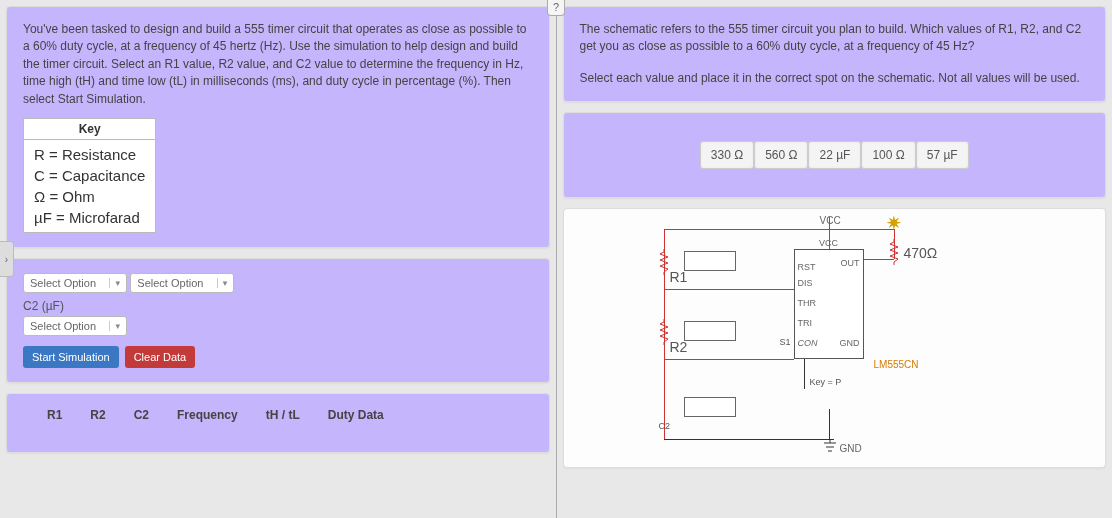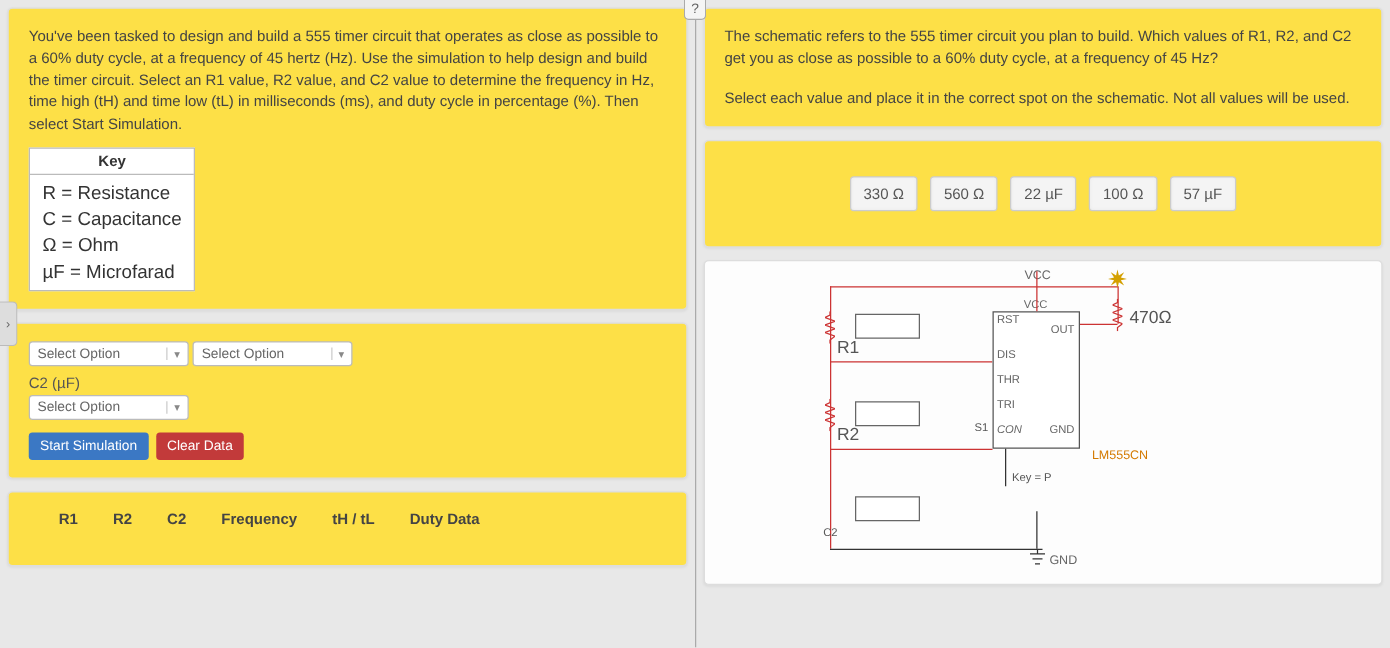--- a/index.html
+++ b/index.html
@@ -15,21 +15,21 @@
     }
     .pane {
       flex: 1;
       display: flex;
       flex-direction: column;
       gap: 10px;
       padding: 6px;
     }
     .left-pane { border-right: 1px solid #aaa; }
     .card {
-      background: #fde047;
+      background: #c4b5fd;
       border: 1px solid #ddd;
       border-radius: 4px;
       padding: 14px 16px;
       box-shadow: 0 1px 2px rgba(0,0,0,0.05);
     }
     .prompt-text { line-height: 1.45; color: #444; }
     .key-box {
       border: 1px solid #bbb;
       display: inline-block;
       margin-top: 10px;
@@ -40,21 +40,21 @@
       text-align: center;
       font-weight: bold;
       padding: 3px 12px;
     }
     .key-box .kb { padding: 4px 10px; font-size: 15px; line-height: 1.4; }
     .form-card .label { color: #555; margin: 6px 0 3px; }
     .select {
       display: inline-flex;
       align-items: center;
       justify-content: space-between;
-      width: 128px;
+      width: 104px;
       border: 1px solid #bbb;
       background: #fff;
       padding: 3px 6px;
       border-radius: 3px;
       font-size: 11px;
       color: #666;
     }
     .select .chev { font-size: 9px; color: #888; border-left:1px solid #ccc; padding-left:5px; margin-left:5px;}
     .btn-row { margin-top: 10px; display: flex; gap: 6px; }
     .btn {
@@ -63,21 +63,21 @@
       padding: 5px 9px;
       font-size: 11px;
       border-radius: 3px;
       cursor: pointer;
     }
     .btn-primary { background: #3b78c4; }
     .btn-danger { background: #c23a3a; }
     .table-card { padding: 14px 20px 30px; }
     .table-head { display: flex; gap: 28px; font-weight: bold; color:#444; padding-left: 20px;}
     .chips-row {
-      display: flex; gap: 10px; justify-content: center;
+      display: flex; justify-content: center;
       padding: 14px;
     }
     .chip {
       border: 1px solid #ccc;
       background: #f4f4f4;
       padding: 6px 10px;
       border-radius: 3px;
       font-size: 12px;
       color: #555;
       box-shadow: inset 0 0 3px rgba(0,0,0,0.05);
@@ -225,21 +225,21 @@
     <div class="drop-slot" style="left:120px; top:112px;"></div>
 
     <div class="comp-label" style="left:95px; top:212px;font-size:9px;">C2</div>
     <div class="drop-slot" style="left:120px; top:188px;"></div>
 
     <div class="wire wireh" style="left:100px; top:80px; width:130px;"></div>
     <div class="wire wireh" style="left:100px; top:150px; width:130px;"></div>
 
     <div class="chip-body" style="left:230px; top:40px;">
       <div class="pin top">VCC</div>
-      <div class="pin" style="left:3px; top:0;">RST</div>
+      <div class="pin" style="left:3px; top:12px;">RST</div>
       <div class="pin" style="left:3px; top:28px;">DIS</div>
       <div class="pin" style="left:3px; top:48px;">THR</div>
       <div class="pin" style="left:3px; top:68px;">TRI</div>
       <div class="pin" style="left:3px; top:88px;font-style:italic;">CON</div>
       <div class="pin" style="right:3px; top:8px;">OUT</div>
       <div class="pin" style="right:3px; top:88px;">GND</div>
     </div>
     <div class="wire wirev" style="left:265px; top:20px; height:20px;"></div>
 
     <div class="comp-label" style="left:216px; top:128px;font-size:9px;">S1</div>

